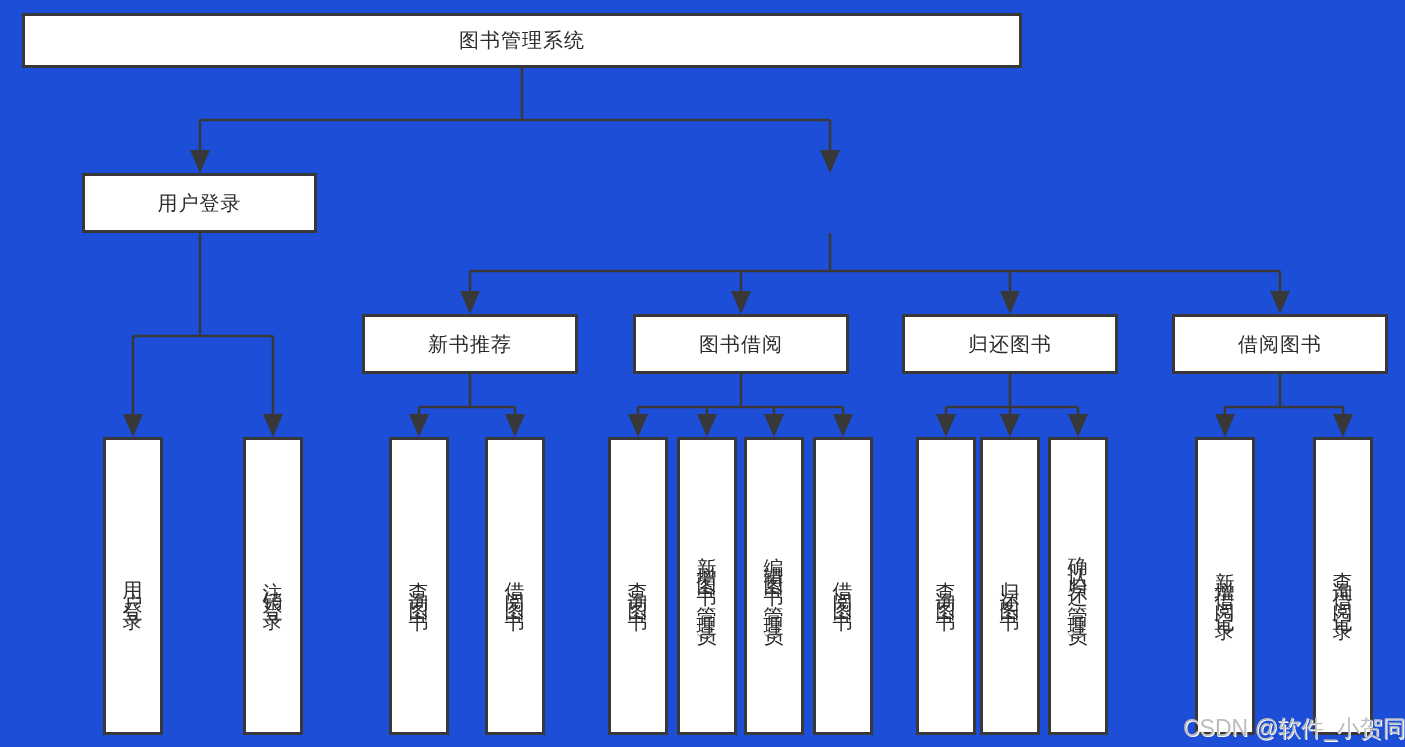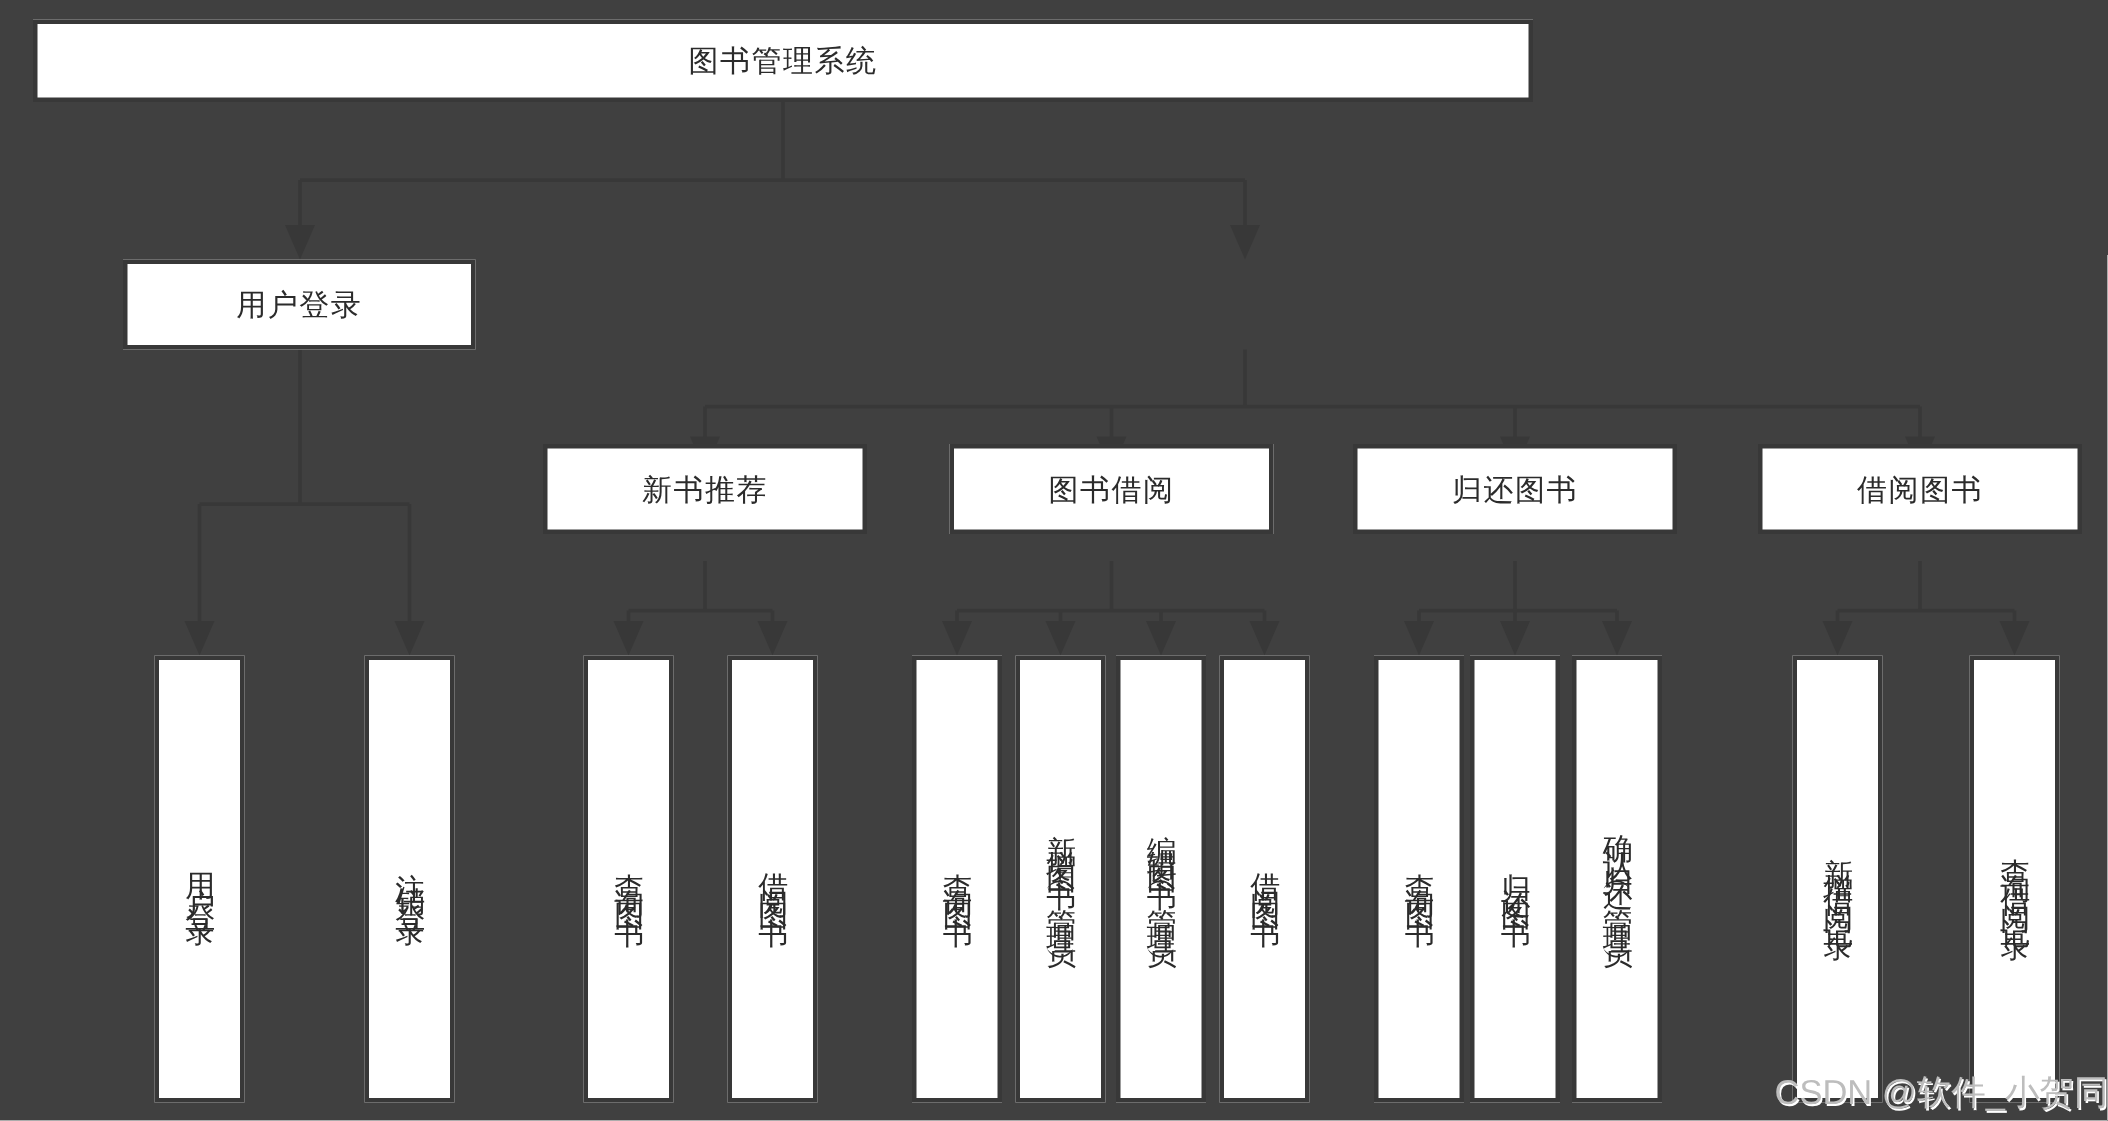--- a/index.html
+++ b/index.html
@@ -5,40 +5,40 @@
   html, body {
     margin: 0; padding: 0;
     width: 1405px; height: 747px;
     background: #ffffff;
     font-family: "Liberation Sans", sans-serif;
     overflow: hidden;
   }
   #stage {
     position: relative;
     width: 1405px; height: 747px;
-    background: #404040;
+    background: #1d4ed8;
   }
   svg.connectors {
     position: absolute; left: 0; top: 0;
     width: 1405px; height: 747px;
   }
   .box {
     position: absolute;
     box-sizing: border-box;
     background: #ffffff;
     border: 3px solid #383838;
     display: flex;
     align-items: center;
     justify-content: center;
     color: #2b2b2b;
   }
   .hbox { font-size: 20px; letter-spacing: 1px; }
   .root  { left: 22px;  top: 13px;  width: 1000px; height: 55px; }
   .l2    { top: 173px; width: 235px; height: 60px; }
-  .l3    { top: 296px; width: 216px; height: 60px; }
+  .l3    { top: 314px; width: 216px; height: 60px; }
   .vbox  { top: 437px; width: 60px; height: 298px; }
   .vbox span {
     writing-mode: vertical-rl;
     text-orientation: mixed;
     font-size: 20px;
     letter-spacing: 10px;
     line-height: 1;
     color: #2b2b2b;
   }
   .watermark {

